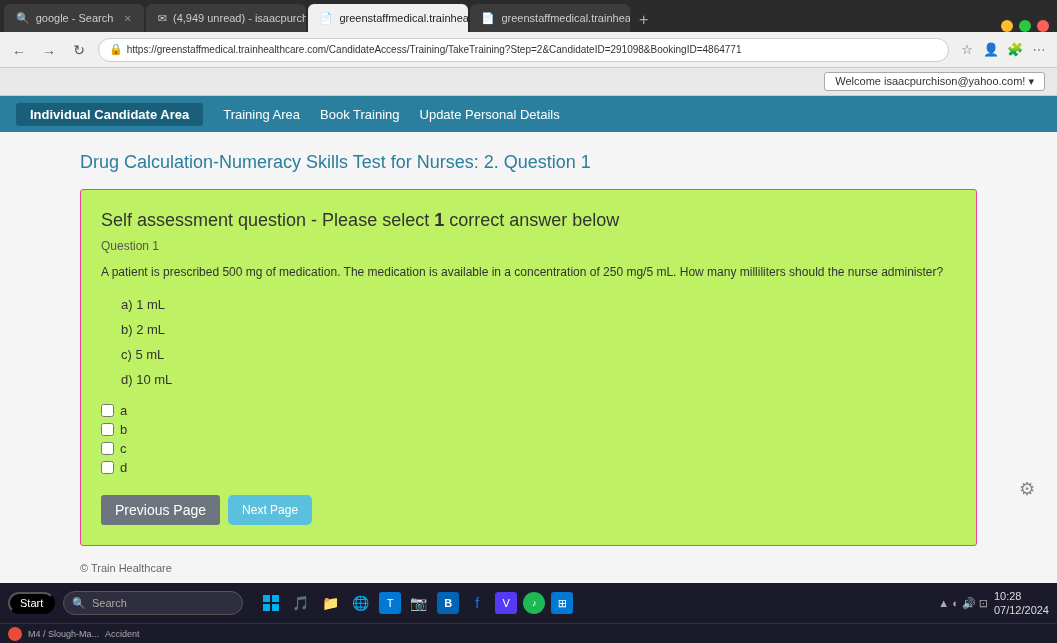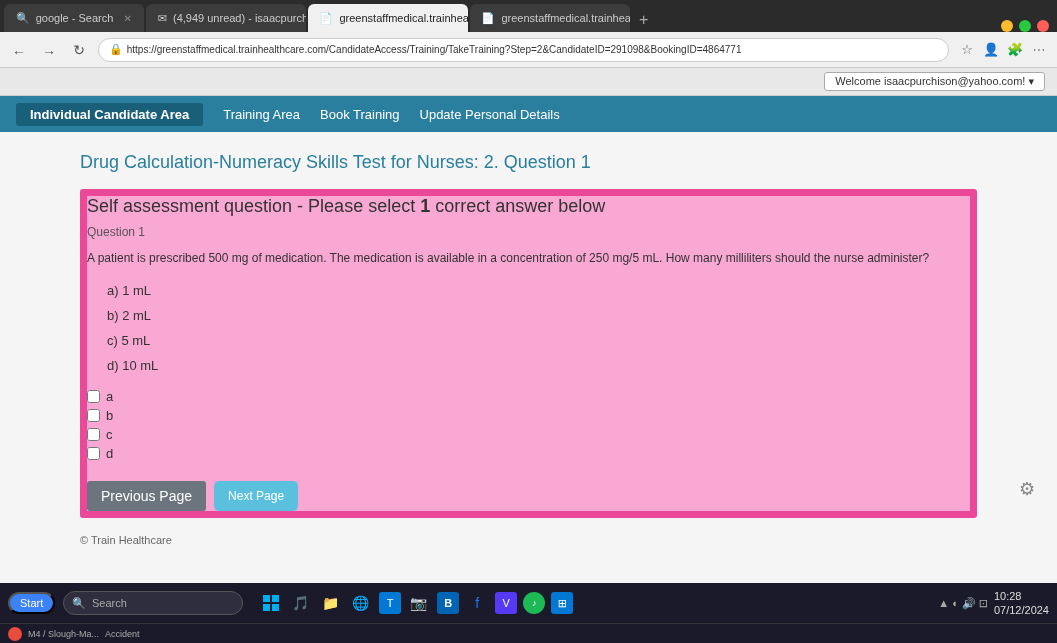--- a/index.html
+++ b/index.html
@@ -32,40 +32,40 @@
     
     .nav-bar { background: #2a7f9e; height: 36px; display: flex; align-items: center; padding: 0 16px; gap: 20px; }
     .nav-brand { color: white; font-size: 13px; font-weight: bold; background: #1a5f7a; padding: 4px 14px; border-radius: 3px; }
     .nav-link { color: white; font-size: 13px; text-decoration: none; cursor: pointer; text-align: center; }
 
     
     .main-content { background: #f5f5f5; flex: 1; overflow-y: auto; padding: 20px 80px; }
     .page-title { font-size: 18px; color: #2a7f9e; margin-bottom: 16px; font-weight: normal; }
 
     
-    .question-box { background: #f9a8d4; border: 7px solid #ec4899; border-radius: 3px; }
+    .question-box { background: #bef264; border: 1px solid #ec4899; padding: 20px; border-radius: 3px; }
     .question-header { font-size: 18px; font-weight: normal; margin-bottom: 8px; color: #333; }
     .question-header strong { font-weight: bold; }
     .question-number { font-size: 12px; color: #555; margin-bottom: 10px; }
     .question-text { font-size: 12px; color: #333; margin-bottom: 16px; line-height: 1.5; }
     .answer-option { font-size: 13px; color: #333; margin-bottom: 10px; margin-left: 20px; }
 
     .radio-group { margin-top: 16px; display: flex; flex-direction: column; gap: 4px; }
     .radio-item { display: flex; align-items: center; gap: 6px; font-size: 13px; color: #333; }
     .radio-item input[type="checkbox"] { width: 13px; height: 13px; cursor: pointer; }
 
     .btn-group { margin-top: 20px; display: flex; gap: 8px; }
     .btn-prev { background: #6c757d; color: white; border: none; padding: 7px 14px; font-size: 14px; border-radius: 3px; cursor: pointer; }
     .btn-next { background: #5bc0de; color: white; border: none; padding: 7px 14px; font-size: 12px; border-radius: 5px; cursor: pointer; }
 
     .footer-text { text-align: left; font-size: 11px; color: #666; margin-top: 16px; }
 
     
     .gear-float { position: absolute; right: 16px; bottom: 80px; width: 28px; height: 28px; display: flex; align-items: center; justify-content: center; color: #888; font-size: 18px; cursor: pointer; }
-    .taskbar-start { background: #3b82f6; color: white; font-size: 11px; padding: 3px 10px; border-radius: 11px; cursor: pointer; }
+    .taskbar-start { background: #000000; color: white; font-size: 11px; padding: 3px 10px; border-radius: 11px; cursor: pointer; }
     .taskbar-search { background: #2e2e3e; border: 1px solid #555; border-radius: 16px; height: 24px; width: 180px; display: flex; align-items: center; padding: 0 8px; gap: 6px; color: #aaa; font-size: 11px; }
     .taskbar-icons { display: flex; gap: 6px; align-items: center; margin-left: 8px; }
     .taskbar-icon { width: 24px; height: 24px; display: flex; align-items: center; justify-content: center; cursor: pointer; }
 
     
     .sys-time { color: #ddd; font-size: 11px; line-height: 1.3; }
   </style>
 </head>
 <body>
 

